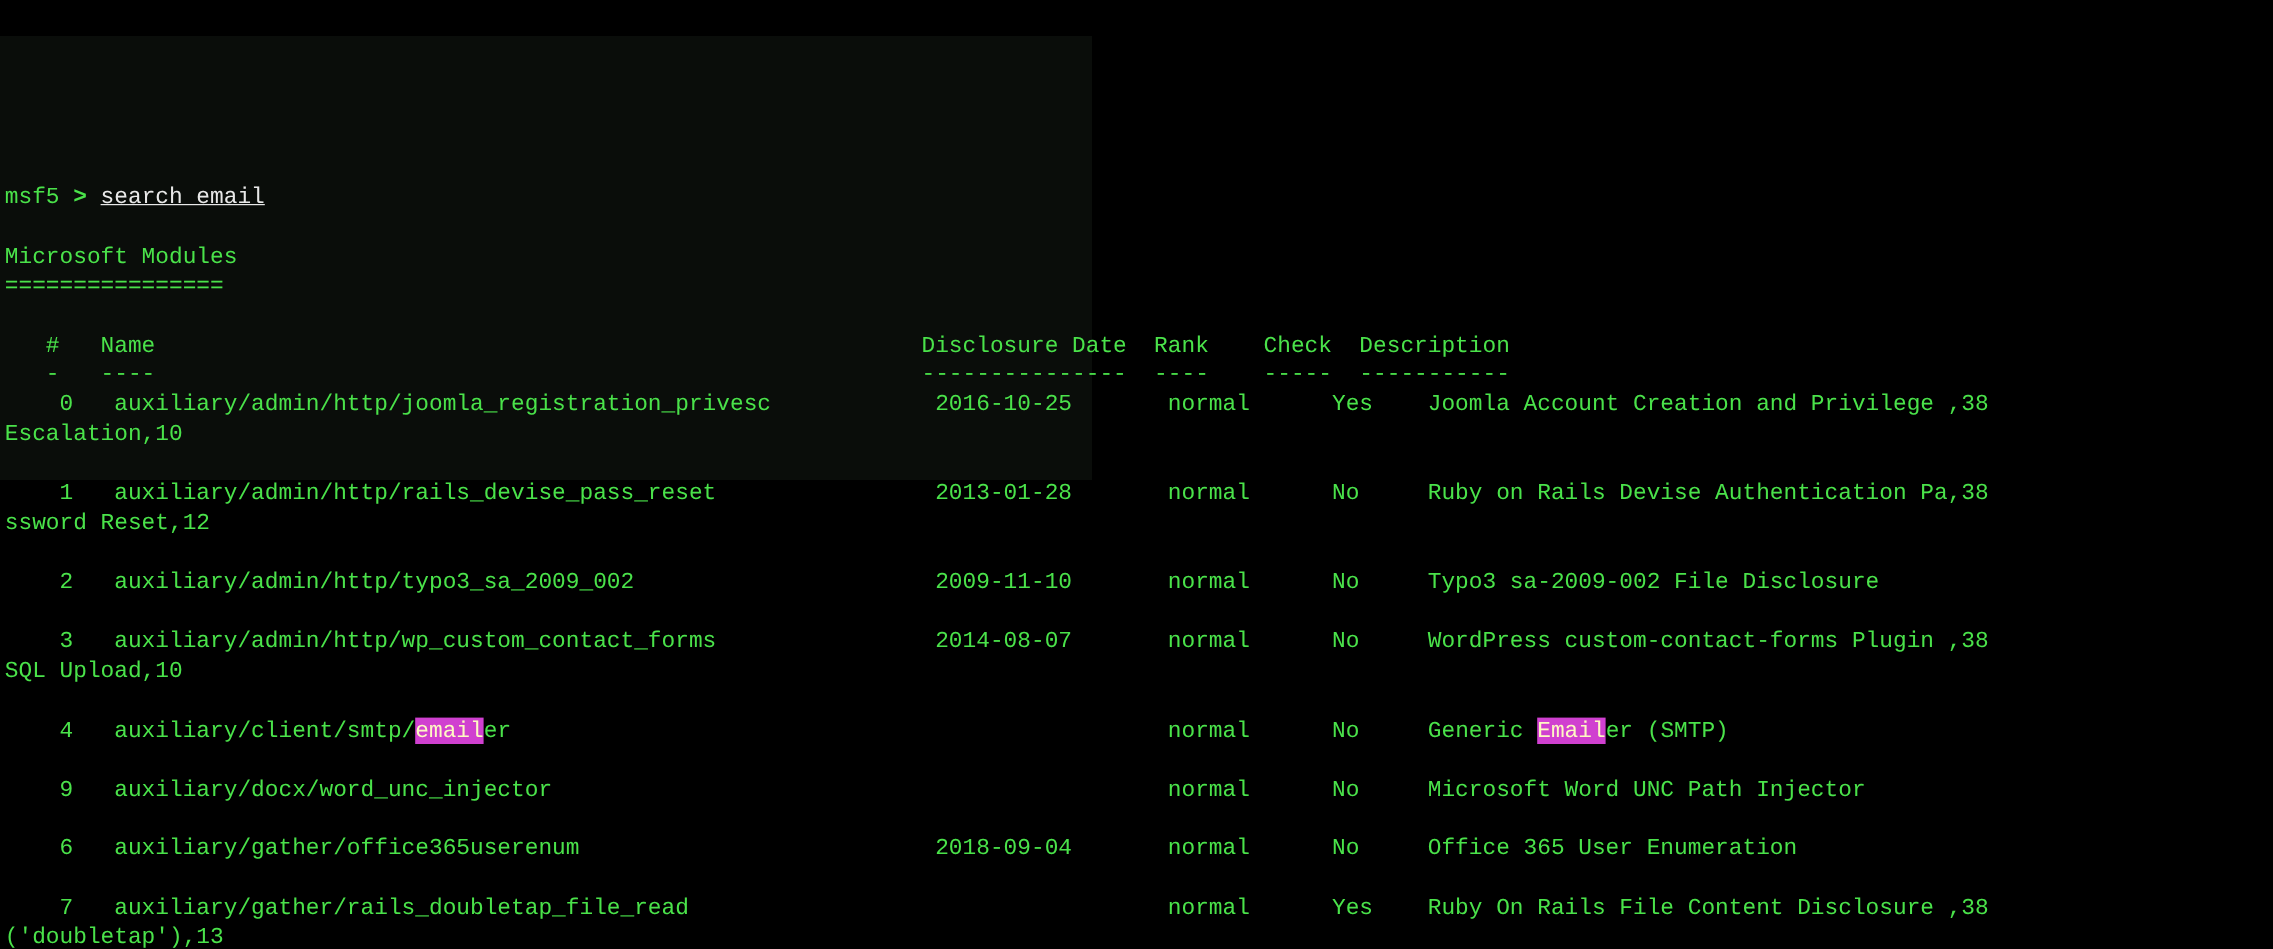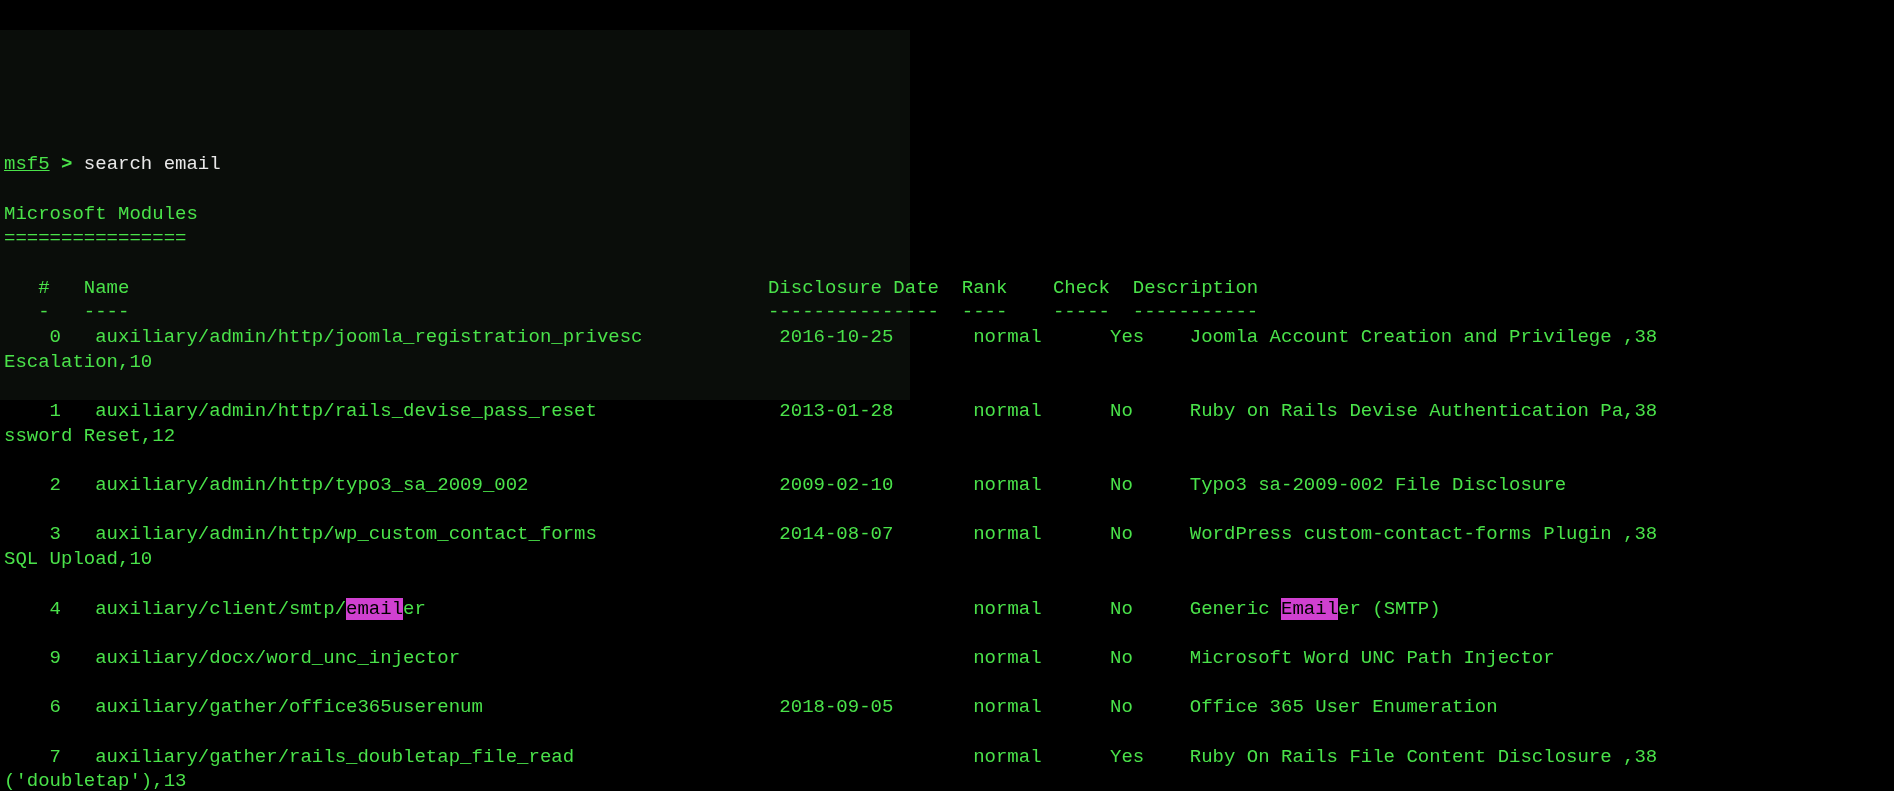--- a/index.html
+++ b/index.html
@@ -16,31 +16,31 @@
   .darkened-region {
     position: absolute;
     top: 30px;
     left: 0;
     width: 910px;
     height: 370px;
     background-color: rgba(20, 25, 20, 0.5);
     z-index: -1;
   }
   .prompt-underline {
-    text-decoration: underline;
   }
   .bold-arrow {
     font-weight: bold;
   }
   .white-text {
     color: #e8e8e8;
+    text-decoration: underline;
   }
   .highlight {
     background-color: #d040d0;
-    color: #000000;
+    color: #fef9c3;
   }
   .terminal-line {
     display: block;
   }
 </style>
 </head>
 <body>
 
 
 
@@ -49,26 +49,26 @@
 <div id="terminal"><span class="terminal-line"><span class="prompt-underline">msf5</span> <span class="bold-arrow">&gt;</span> <span class="white-text">search email</span></span>
 <span>Microsoft Modules</span>
 <span>================</span>
 
 <span>   #   Name                                                        Disclosure Date  Rank    Check  Description</span>
 <span>   -   ----                                                        ---------------  ----    -----  -----------</span>
 <span class="terminal-line">    0   auxiliary/admin/http/joomla_registration_privesc            2016-10-25       normal      Yes    Joomla Account Creation and Privilege ,38
 Escalation,10</span>
 <span class="terminal-line">    1   auxiliary/admin/http/rails_devise_pass_reset                2013-01-28       normal      No     Ruby on Rails Devise Authentication Pa,38
 ssword Reset,12</span>
-<span class="terminal-line">    2   auxiliary/admin/http/typo3_sa_2009_002                      2009-02-10       normal      No     Typo3 sa-2009-002 File Disclosure</span>
+<span class="terminal-line">    2   auxiliary/admin/http/typo3_sa_2009_002                      2009-11-10       normal      No     Typo3 sa-2009-002 File Disclosure</span>
 <span class="terminal-line">    3   auxiliary/admin/http/wp_custom_contact_forms                2014-08-07       normal      No     WordPress custom-contact-forms Plugin ,38
 SQL Upload,10</span>
 <span class="terminal-line">    4   auxiliary/client/smtp/<span class="highlight">email</span>er                                                normal      No     Generic <span class="highlight">Email</span>er (SMTP)</span>
 <span class="terminal-line">    9   auxiliary/docx/word_unc_injector                                             normal      No     Microsoft Word UNC Path Injector</span>
-<span class="terminal-line">    6   auxiliary/gather/office365userenum                          2018-09-05       normal      No     Office 365 User Enumeration</span>
+<span class="terminal-line">    6   auxiliary/gather/office365userenum                          2018-09-04       normal      No     Office 365 User Enumeration</span>
 <span class="terminal-line">    7   auxiliary/gather/rails_doubletap_file_read                                   normal      Yes    Ruby On Rails File Content Disclosure ,38
 ('doubletap'),13</span>
 
 
 
 
 
 </div>
 
 

